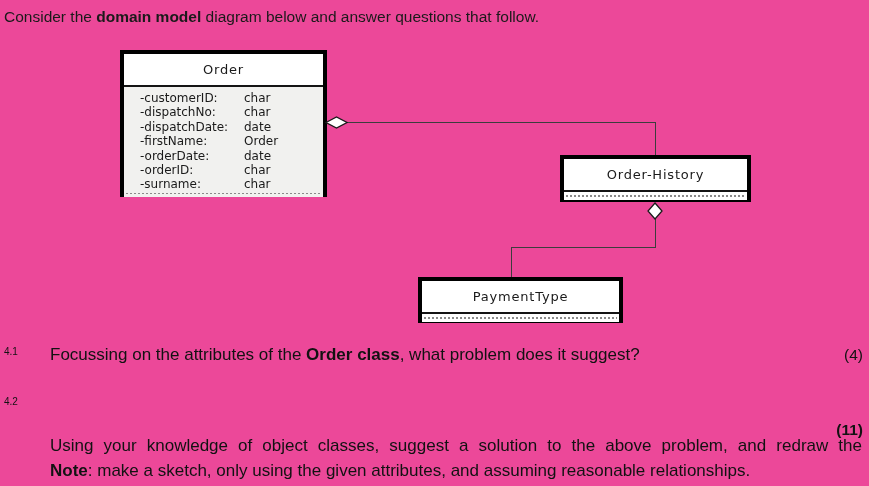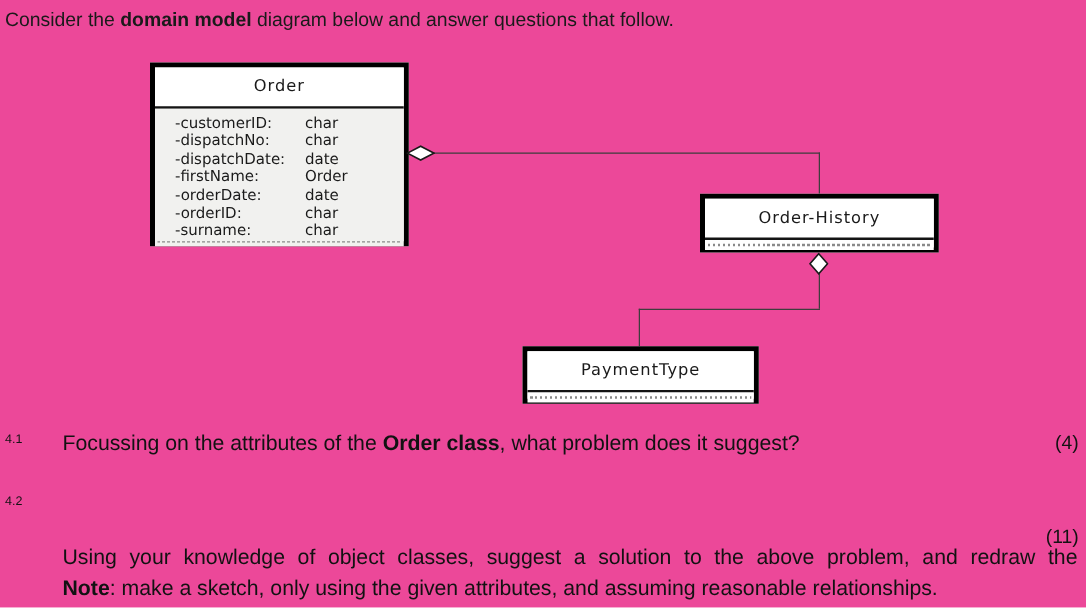--- a/index.html
+++ b/index.html
@@ -63,21 +63,21 @@
     position: absolute;
     left: 2px;
     right: 2px;
     height: 2px;
     background: repeating-linear-gradient(90deg, #8a8a8a 0 2px, transparent 2px 4px);
   }
   .order-attrs .dotted-line { bottom: 3px; height: 1.5px; }
 
   .oh-box { left: 560px; top: 155px; width: 191px; height: 47px; }
   .oh-box .uml-title { height: 31px; }
-  .pt-box { left: 418px; top: 277px; width: 189px; height: 46px; }
+  .pt-box { left: 418px; top: 277px; width: 205px; height: 46px; }
   .pt-box .uml-title { height: 31px; }
   .thin-compartment { position: relative; height: 8px; background: #fff; }
   .thin-compartment .dotted-line { top: 3px; }
 
   .connector {
     position: absolute;
     background: #3d3d3d;
   }
   .diamond-svg { position: absolute; }
 
@@ -185,15 +185,15 @@
   </div>
   <div class="q-marks" style="top:346px;">(4)</div>
 
   <div class="q-number" style="top:396px;">4.2</div>
   <div class="q-text" style="top:396px;margin-top:37px;">
     <div class="justify-line">Using your knowledge of object classes, suggest a solution to the above problem, and redraw the</div>
     <div>
       <span class="b">Note</span><span>: make a sketch, only using the given attributes, and assuming reasonable relationships.</span>
     </div>
   </div>
-  <div class="q-marks" style="top:421px;">(11)</div>
+  <div class="q-marks" style="top:421px;font-weight:bold;">(11)</div>
 
 </div>
 
 </body></html>

